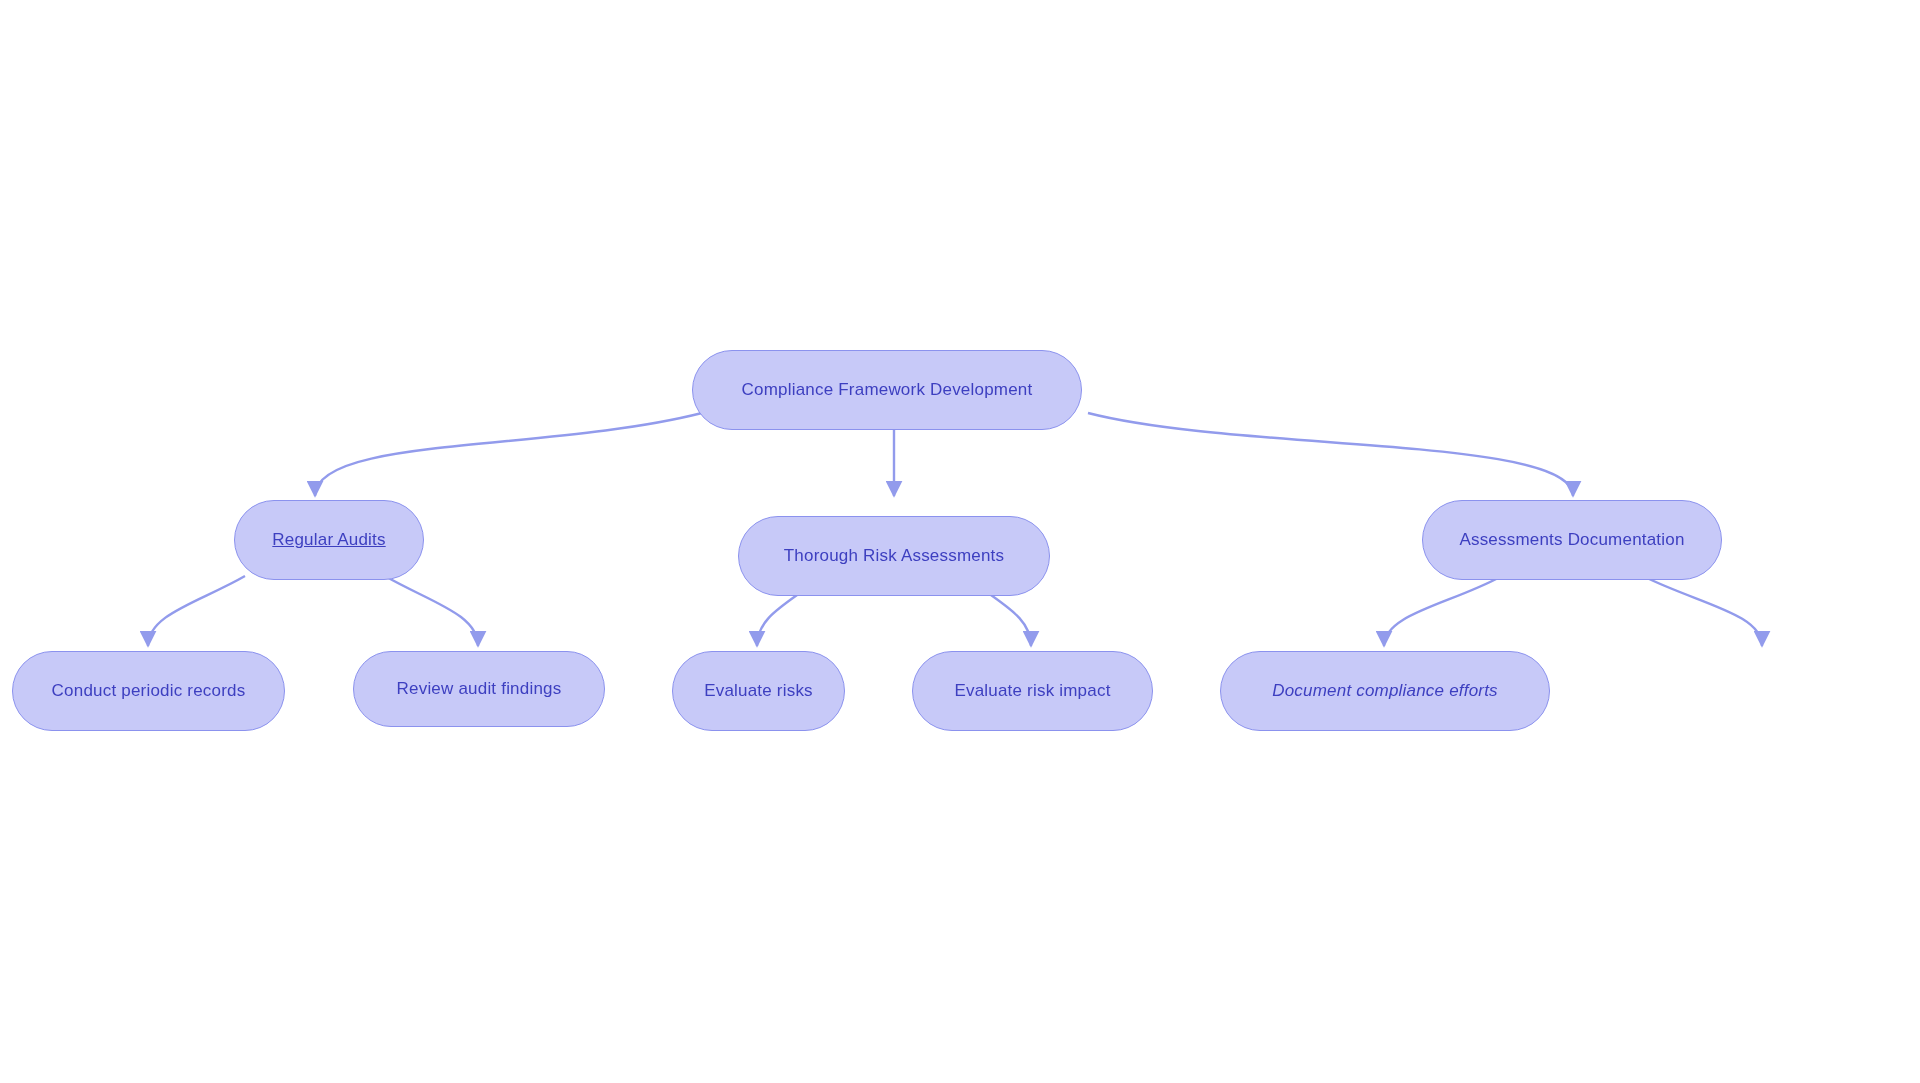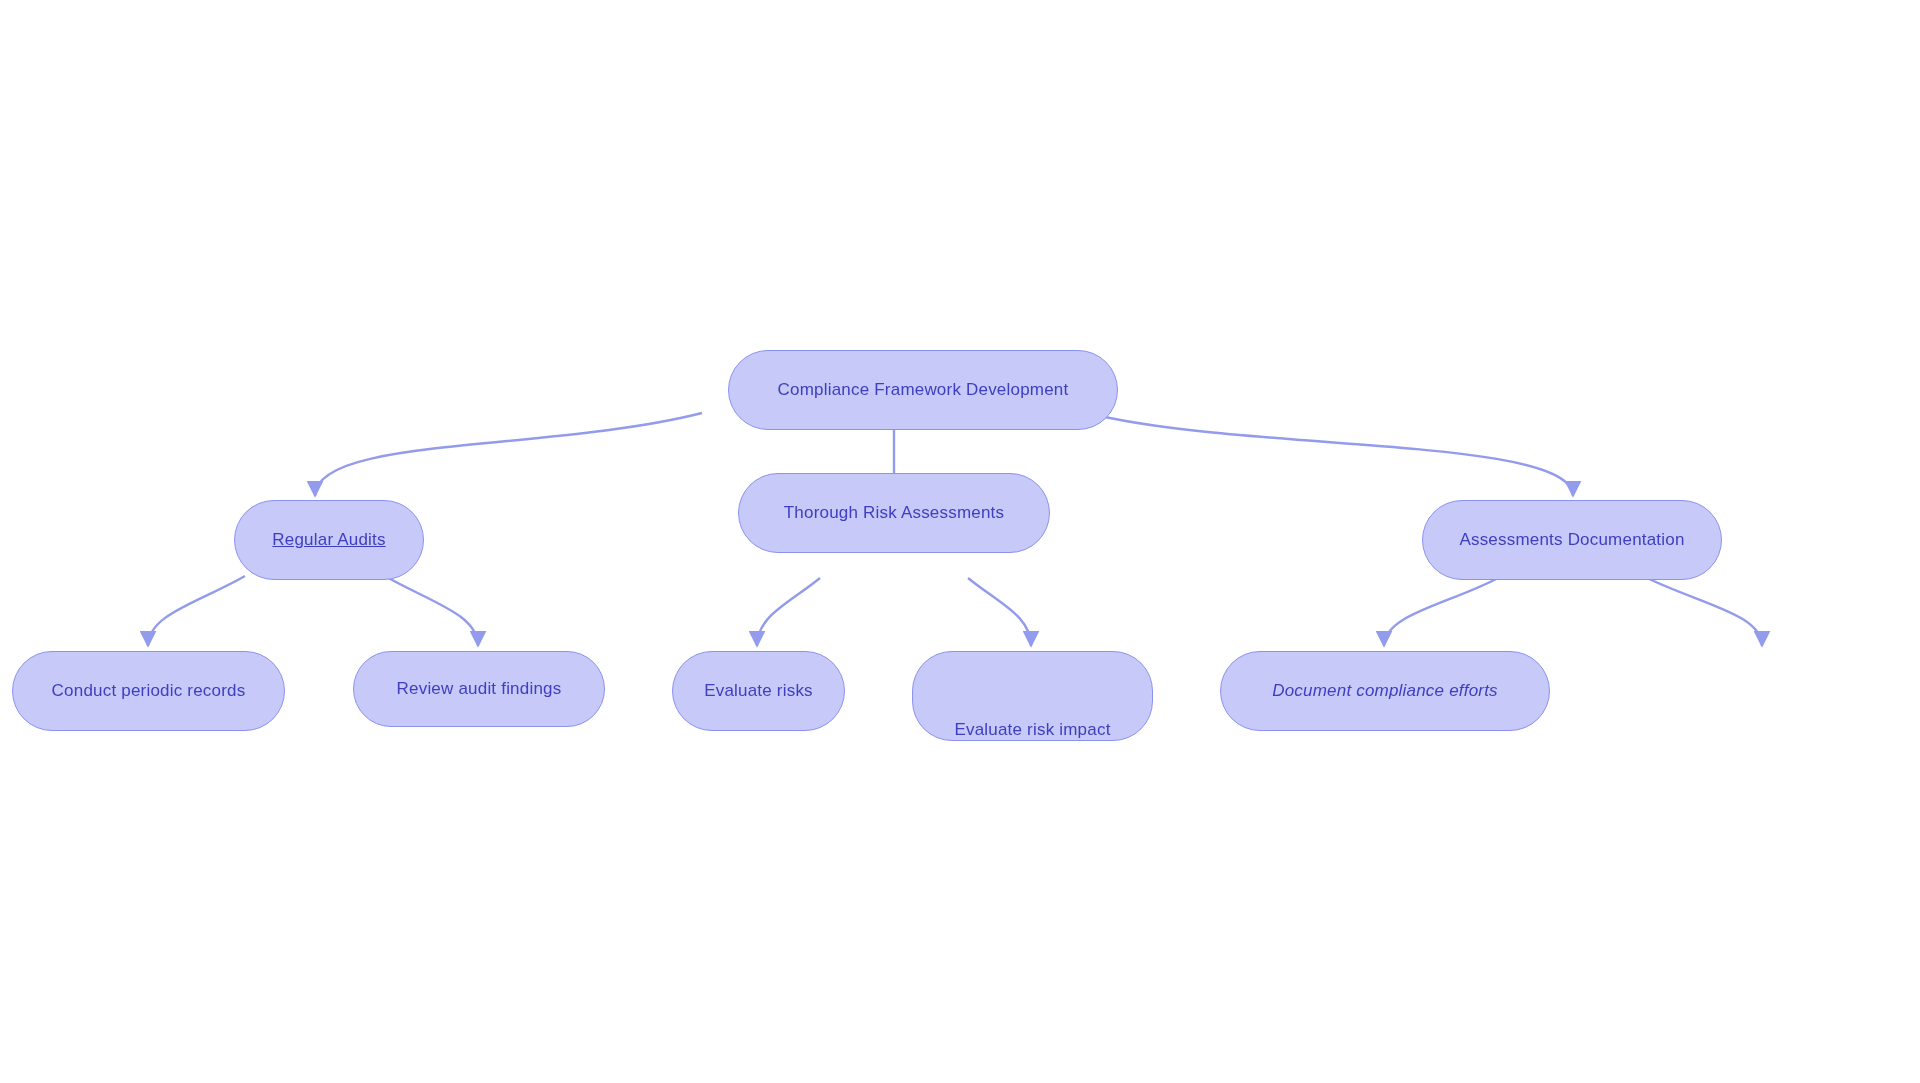--- a/index.html
+++ b/index.html
@@ -61,43 +61,43 @@
     <path class="edge" marker-end="url(#arrow)" d="M 894 430 L 894 496"></path>
     <path class="edge" marker-end="url(#arrow)" d="M 1088 413 C 1240 452, 1573 436, 1573 496"></path>
     <path class="edge" marker-end="url(#arrow)" d="M 245 576 C 200 602, 148 614, 148 646"></path>
     <path class="edge" marker-end="url(#arrow)" d="M 385 576 C 430 602, 478 614, 478 646"></path>
     <path class="edge" marker-end="url(#arrow)" d="M 820 578 C 788 604, 757 616, 757 646"></path>
     <path class="edge" marker-end="url(#arrow)" d="M 968 578 C 1000 604, 1031 616, 1031 646"></path>
     <path class="edge" marker-end="url(#arrow)" d="M 1500 577 C 1450 604, 1384 614, 1384 646"></path>
     <path class="edge" marker-end="url(#arrow)" d="M 1645 577 C 1700 604, 1762 614, 1762 646"></path>
   </svg>
 
-  <div class="node" style="left:728px; top:350px; width:390px; height:80px;">
+  <div class="node" style="left:692px; top:350px; width:390px; height:80px;">
     <span>Compliance Framework Development</span>
   </div>
 
   <div class="node" style="left:234px; top:500px; width:190px; height:80px;text-decoration:underline;">
     <span>Regular Audits</span>
   </div>
-  <div class="node" style="left:738px; top:473px; width:312px; height:80px;">
+  <div class="node" style="left:738px; top:516px; width:312px; height:80px;">
     <span>Thorough Risk Assessments</span>
   </div>
   <div class="node" style="left:1422px; top:500px; width:300px; height:80px;">
     <span>Assessments Documentation</span>
   </div>
 
   <div class="node" style="left:12px; top:651px; width:273px; height:80px;">
     <span>Conduct periodic records</span>
   </div>
   <div class="node" style="left:353px; top:651px; width:252px; height:76px;">
     <span>Review audit findings</span>
   </div>
   <div class="node" style="left:672px; top:651px; width:173px; height:80px;">
     <span>Evaluate risks</span>
   </div>
-  <div class="node" style="left:912px; top:651px; width:241px; height:90px;align-items:flex-end;">
+  <div class="node" style="left:912px; top:651px; width:241px; height:80px;">
     <span>Evaluate risk impact</span>
   </div>
   <div class="node" style="left:1220px; top:651px; width:330px; height:80px;font-style:italic;">
     <span>Document compliance efforts</span>
   </div>
 
 </div>
 
 </body></html>

